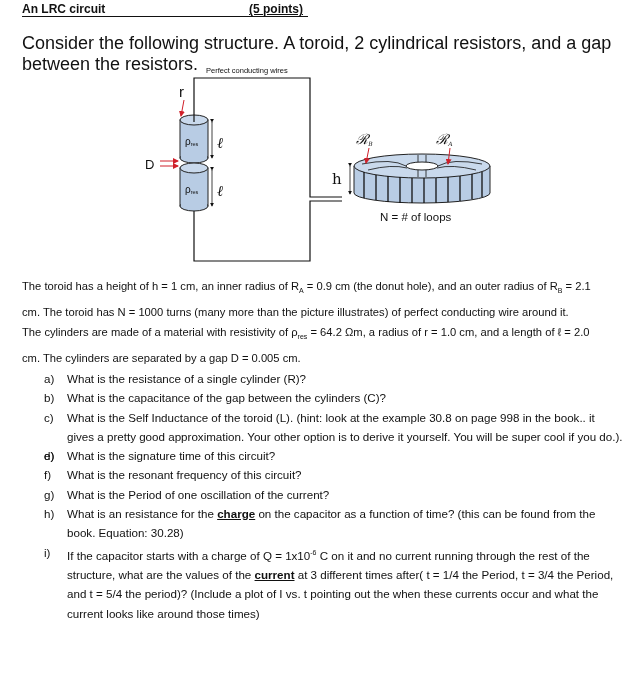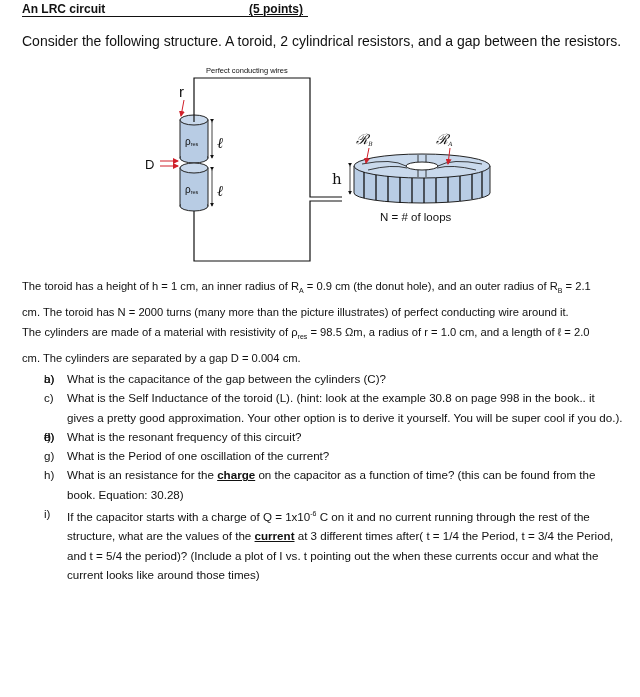--- a/index.html
+++ b/index.html
@@ -2,21 +2,21 @@
 <html><head>
 <meta charset="utf-8">
 <style>
   html, body { margin: 0; padding: 0; background: #ffffff; }
   body { width: 640px; height: 697px; position: relative; overflow: hidden;
          font-family: "Liberation Sans", sans-serif; color: #111; }
   .title-row { position: absolute; top: 2px; left: 22px; width: 286px; height: 14px;
                border-bottom: 1px solid #111; font-size: 12px; font-weight: bold; text-decoration: underline; }
   .title-row .t { position: absolute; left: 0; top: 0; }
   .title-row .p { position: absolute; left: 227px; top: 0; text-decoration: underline; text-align: center; }
-  .intro { position: absolute; top: 33px; left: 22px; font-size: 14px; }
+  .intro { position: absolute; top: 33px; left: 22px; font-size: 18px; }
   .figure { position: absolute; left: 132px; top: 60px; width: 360px; height: 210px; }
   .para { position: absolute; top: 276px; left: 22px; width: 600px; font-size: 11.2px; line-height: 20.5px; }
   .para sub { font-size: 7px; }
   .qlist { position: absolute; top: 369px; left: 44px; width: 580px; font-size: 11.6px; line-height: 19.3px; margin: 0; padding: 0; list-style: none; }
   .qlist li { position: relative; padding-left: 23px; }
   .qlist .lbl { position: absolute; left: 0; top: 0; }
   .qlist u b, .qlist b { font-weight: bold; }
   .qlist sup { font-size: 7px; vertical-align: 5px; }
 </style>
 </head>
@@ -112,28 +112,28 @@
 
     <text x="304" y="84" font-size="14" font-style="italic" fill="#111" font-family="'DejaVu Serif',serif"><tspan>ℛ</tspan><tspan font-size="6" dy="2">A</tspan></text>
     <line x1="318" y1="88" x2="316" y2="104" stroke="#d0202a" stroke-width="1" marker-end="url(#arrR)"></line>
 
     <text x="248" y="161" font-size="11.5" fill="#111">N = # of loops</text>
   </svg>
 </div>
 
 <div class="para">
   <div><span>The toroid has a height of h = 1 cm, an inner radius of R</span><sub>A</sub><span> = 0.9 cm (the donut hole), and an outer radius of R</span><sub>B</sub><span> = 2.1</span></div>
-  <div>cm. The toroid has N = 2000 turns (many more than the picture illustrates) of perfect conducting wire around it.</div>
-  <div><span>The cylinders are made of a material with resistivity of ρ</span><sub>res</sub><span> = 98.5 Ωm, a radius of r = 1.0 cm, and a length of ℓ = 2.0</span></div>
-  <div>cm. The cylinders are separated by a gap D = 0.004 cm.</div>
+  <div>cm. The toroid has N = 1000 turns (many more than the picture illustrates) of perfect conducting wire around it.</div>
+  <div><span>The cylinders are made of a material with resistivity of ρ</span><sub>res</sub><span> = 64.2 Ωm, a radius of r = 1.0 cm, and a length of ℓ = 2.0</span></div>
+  <div>cm. The cylinders are separated by a gap D = 0.005 cm.</div>
 </div>
 
 <ul class="qlist">
-  <li><span class="lbl">a)</span></li>
+  <li><span class="lbl">a)</span><span>What is the resistance of a single cylinder (R)?</span></li>
   <li><span class="lbl">b)</span><span>What is the capacitance of the gap between the cylinders (C)?</span></li>
   <li><span class="lbl">c)</span><span>What is the Self Inductance of the toroid (L). (hint: look at the example 30.8 on page 998 in the book.. it gives a pretty good approximation. Your other option is to derive it yourself. You will be super cool if you do.).</span></li>
   <li><span class="lbl">d)</span></li>
-  <li><span class="lbl">e)</span></li>
+  <li><span class="lbl">e)</span><span>What is the signature time of this circuit?</span></li>
   <li><span class="lbl">f)</span><span>What is the resonant frequency of this circuit?</span></li>
   <li><span class="lbl">g)</span><span>What is the Period of one oscillation of the current?</span></li>
   <li><span class="lbl">h)</span><span>What is an resistance for the </span><u><b>charge</b></u><span> on the capacitor as a function of time? (this can be found from the book. Equation: 30.28)</span></li>
   <li><span class="lbl">i)</span><span>If the capacitor starts with a charge of Q = 1x10</span><sup>-6</sup><span> C on it and no current running through the rest of the structure, what are the values of the </span><u><b>current</b></u><span> at 3 different times after( t = 1/4 the Period, t = 3/4  the Period, and t =  5/4 the period)? (Include a plot of I vs. t pointing out the when these currents occur and what the current looks like around those times)</span></li>
 </ul>
 
 </body></html>

